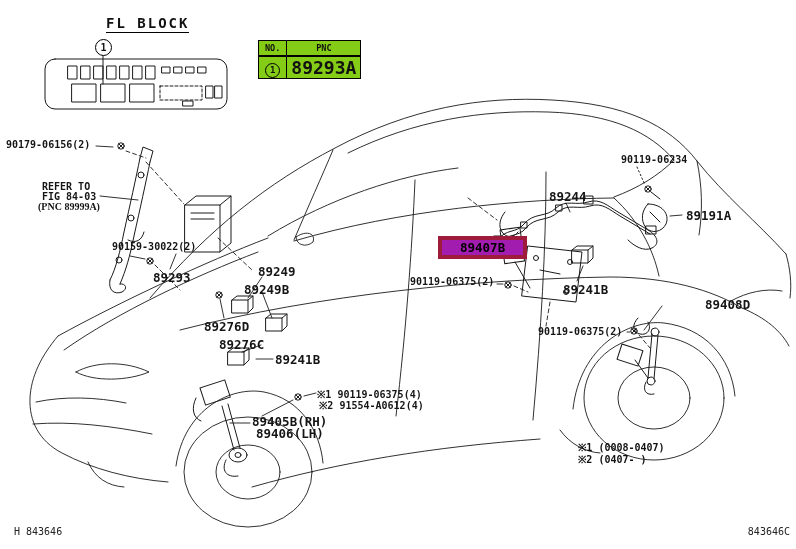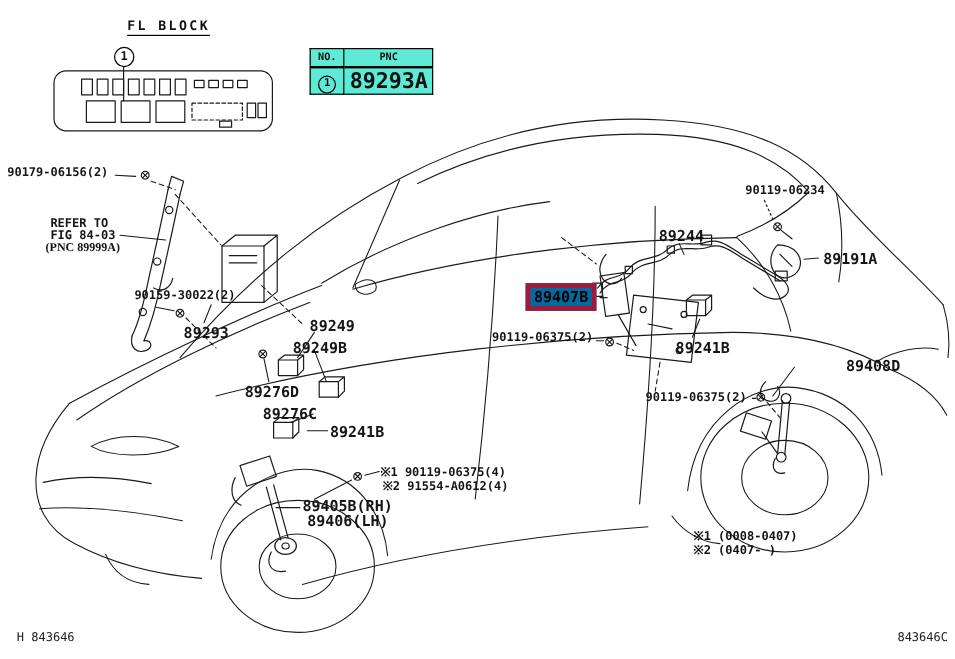--- a/index.html
+++ b/index.html
@@ -2,26 +2,26 @@
 <html style="--hl: #9e1b3c;"><head>
 <meta charset="utf-8">
 <style>
   html,body{margin:0;padding:0;background:#fff;}
   .stage{position:relative;width:796px;height:549px;background:#ffffff;overflow:hidden;
          font-family:"DejaVu Sans Mono", monospace;color:#111;}
   .art{position:absolute;left:0;top:0;}
   .lbl{position:absolute;white-space:pre;font-weight:700;color:#151515;line-height:1.05;}
   .lbl.sm{font-size:10px;}
   .lbl.lg{font-size:12.5px;}
-  .lbl.hl{border:4px solid var(--hl,#9e1b3c);background:#0369a1;padding:1px 3px;color:#000;}
-  .fuse-title{position:absolute;left:106px;top:15px;font-size:11px;font-weight:700;
+  .lbl.hl{border:4px solid var(--hl,#9e1b3c);background:#a21caf;padding:1px 18px;color:#000;}
+  .fuse-title{position:absolute;left:106px;top:15px;font-size:14px;font-weight:700;
               letter-spacing:2px;border-bottom:1px solid #000;padding-bottom:1px;}
   .callout-circle{position:absolute;left:95px;top:39px;width:15px;height:15px;border:1.3px solid #000;
                   border-radius:50%;font-size:10px;line-height:15px;text-align:center;font-weight:700;background:#fff;}
-  .ref-table{position:absolute;left:258px;top:40px;border-collapse:collapse;background:#5eead4;padding-left:25px;}
+  .ref-table{position:absolute;left:258px;top:40px;border-collapse:collapse;background:#84cc16;padding-left:25px;}
   .ref-table th,.ref-table td{border:1.5px solid #000;text-align:center;}
   .ref-table th{font-size:8.5px;font-weight:700;padding:1px 6px;height:12px;border-bottom:2.5px solid #000;}
   .ref-table td{height:21px;padding:0 4px;}
   .ref-table td.pnc{font-size:18px;font-weight:700;min-width:52px;}
   .circ{display:inline-block;width:13px;height:13px;border:1.2px solid #000;border-radius:50%;
         font-size:9px;line-height:13px;text-align:center;font-weight:700;}
   .legend{position:absolute;left:578px;top:442px;font-size:10px;font-weight:700;line-height:12px;}
   .footer-left{position:absolute;left:14px;top:526px;font-size:10px;color:#222;}
   .footer-right{position:absolute;left:680px;top:526px;width:110px;text-align:right;font-size:10px;color:#222;}
 </style>

